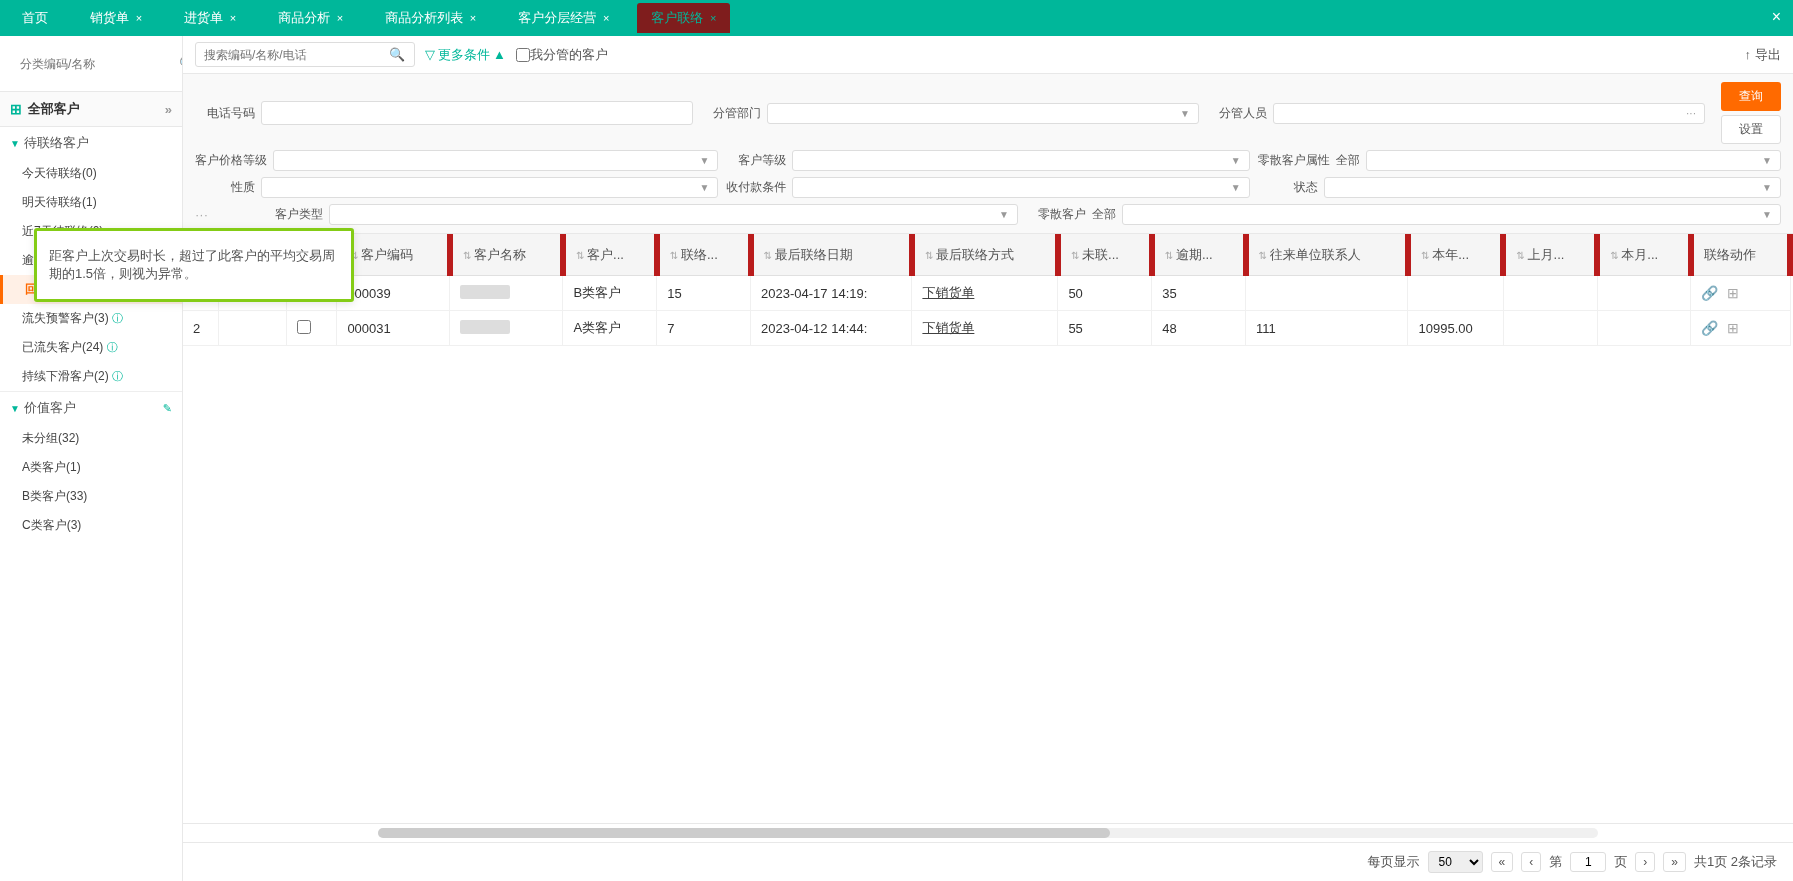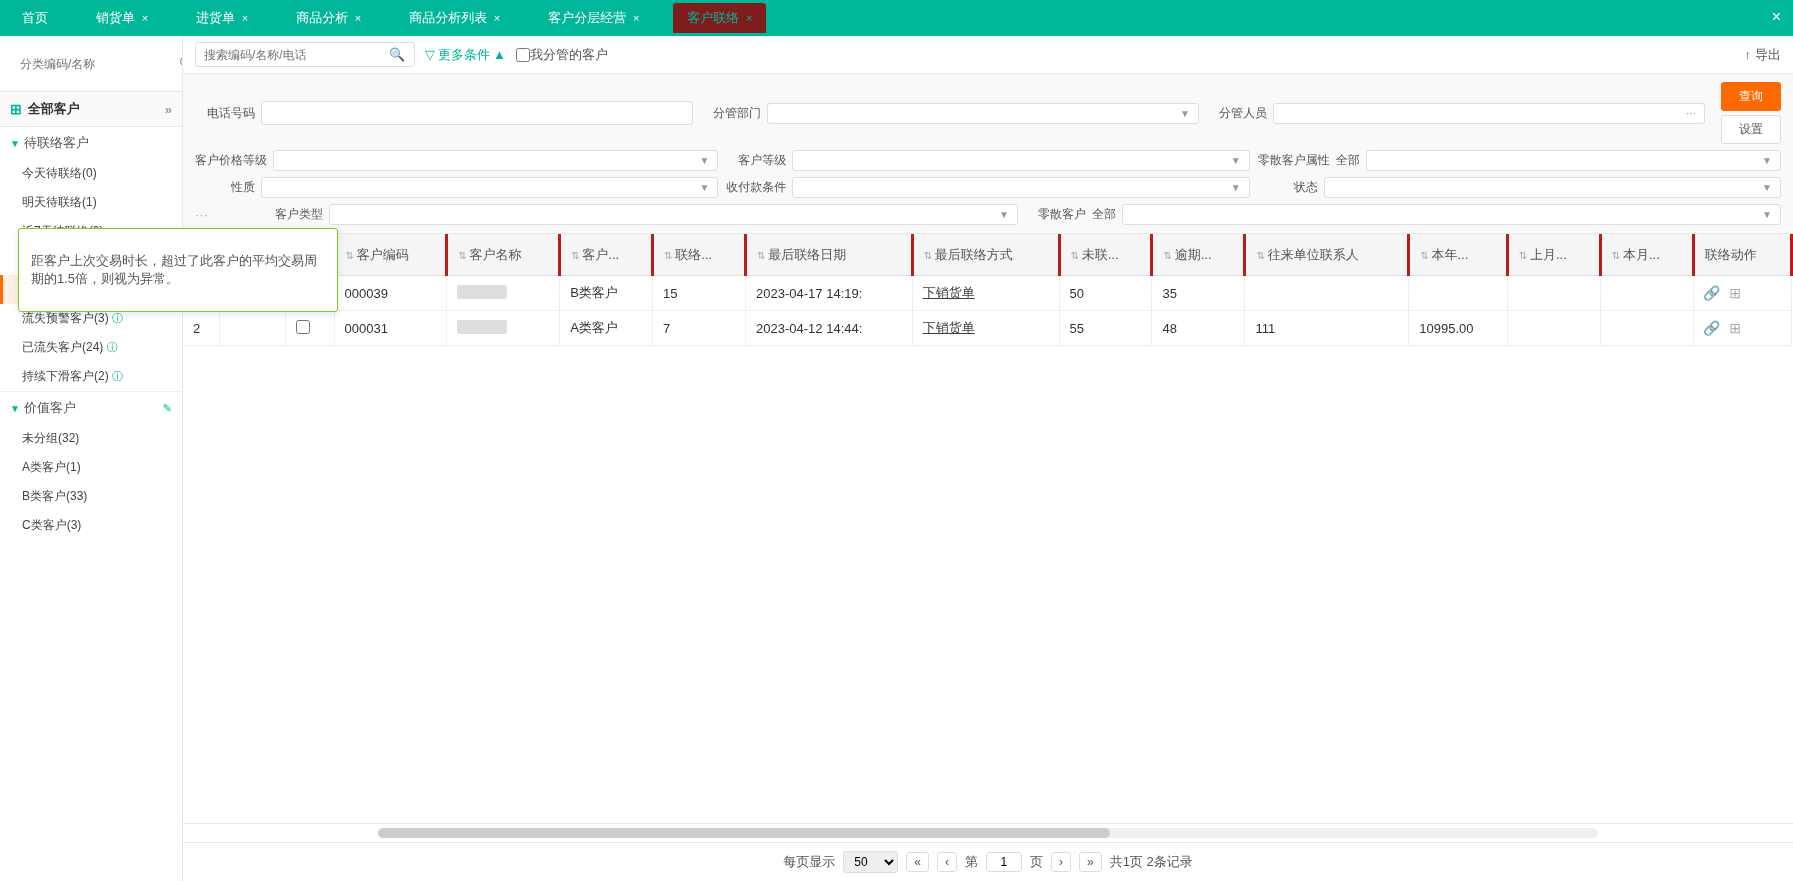--- a/index.html
+++ b/index.html
@@ -5,21 +5,21 @@
     * { box-sizing: border-box; margin: 0; padding: 0; font-family: 'Microsoft YaHei', Arial, sans-serif; font-size: 13px; }
     body { background: #f5f5f5; overflow: hidden; width: 1793px; height: 881px; }
 
     
     .top-nav {
       background: #00b79a;
       height: 36px;
       display: flex;
       align-items: center;
       padding: 0 8px;
-      gap: 20px;
+      gap: 14px;
       position: relative;
     }
     .nav-item {
       color: #fff;
       padding: 6px 14px;
       cursor: pointer;
       border-radius: 3px 3px 0 0;
       font-size: 13px;
       white-space: nowrap;
     }
@@ -110,25 +110,25 @@
       gap: 4px;
       font-size: 12px;
       border-top: 1px solid #eee;
     }
     .sidebar-group-divider .arrow { font-size: 10px; color: #00b79a; }
     .sidebar-group-divider .edit-icon { margin-left: auto; color: #00b79a; font-size: 11px; }
 
     
     .tooltip-box {
       position: absolute;
-      left: 18px;
+      left: 34px;
       top: 228px;
       background: #fff;
-      border: 1px solid #84cc16;
-      padding: 23px 12px;
+      border: 3px solid #84cc16;
+      padding: 16px 12px;
       font-size: 12px;
       color: #555;
       z-index: 100;
       box-shadow: 0 2px 8px rgba(0,0,0,0.1);
       border-radius: 3px;
       max-width: 320px;
     }
 
     
     .content-area {
@@ -278,21 +278,21 @@
     }
     thead tr {
       background: #f5f5f5;
       border-bottom: 1px solid #e0e0e0;
     }
     thead th {
       padding: 8px 10px;
       text-align: left;
       color: #555;
       font-weight: normal;
-      border-right: 3px solid #b91c1c;
+      border-right: 6px solid #b91c1c;
       white-space: nowrap;
     }
     thead th.sort-col::before { content: '⇅ '; font-size: 10px; color: #aaa; }
     tbody tr {
       border-bottom: 1px solid #f0f0f0;
       background: #fff;
     }
     tbody td {
       padding: 8px 10px;
       color: #333;
@@ -300,21 +300,21 @@
       white-space: nowrap;
     }
     .link-text { color: #404040; cursor: pointer; text-decoration: underline; }
     .action-icons { display: flex; gap: 8px; }
     .action-icon { color: #aaa; cursor: pointer; font-size: 14px; }
 
     
     .pagination {
       display: flex;
       align-items: center;
-      justify-content: center;
+      justify-content: flex-end;
       padding: 8px 16px;
       border-top: 1px solid #e8e8e8;
       background: #fff;
       gap: 8px;
       font-size: 12px;
       color: #555;
     }
     .page-size-select {
       border: 1px solid #ddd;
       border-radius: 3px;

